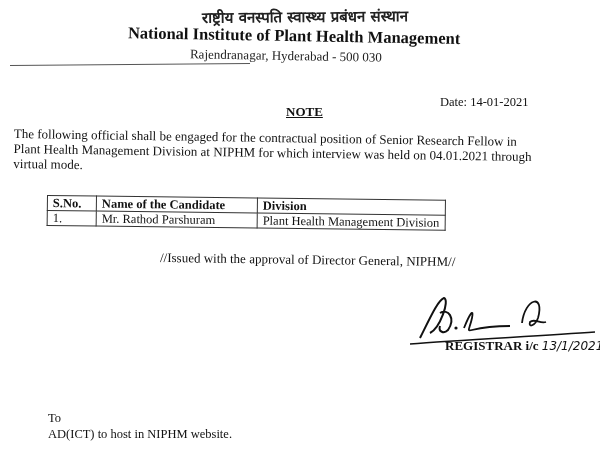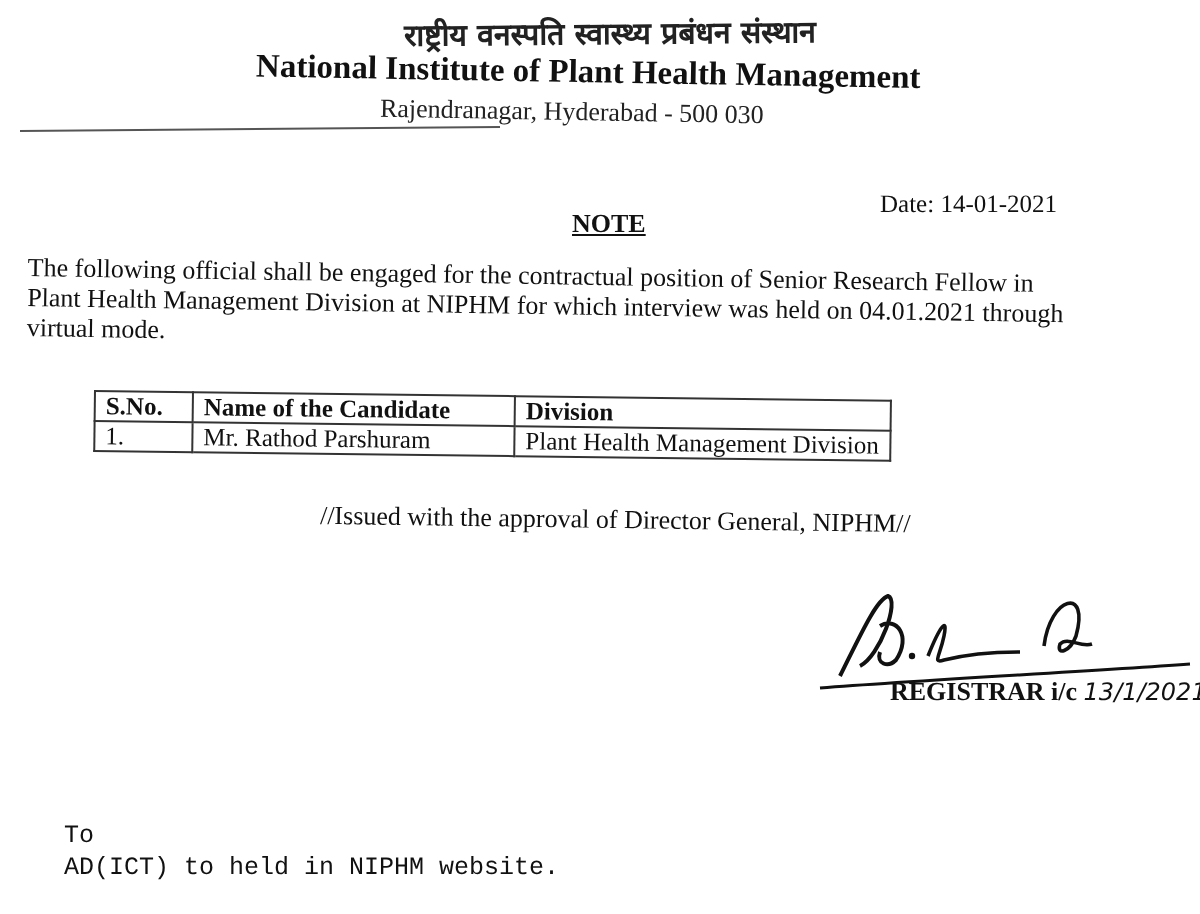--- a/index.html
+++ b/index.html
@@ -13,21 +13,21 @@
   .date { left:440px; top:95px; font-size:12.5px; }
   .note { left:270px; top:104px; font-size:13px; font-weight:bold; text-decoration:underline;margin-left:16px; }
   .para { left:14px; top:126px; width:560px; font-size:13px; line-height:15px; transform:rotate(0.9deg); transform-origin:left top; }
   .tbl { left:47px; top:195px; border-collapse:collapse; font-size:12.5px; transform:rotate(0.7deg); transform-origin:left top; }
   .tbl td { border:1px solid #333; padding:0 5px; height:14px; line-height:14px; white-space:nowrap; }
   .tbl .h { font-weight:bold; }
   .issued { left:160px; top:252px; font-size:13px; transform:rotate(0.8deg); white-space:nowrap; }
   .sig { left:400px; top:288px; width:200px; height:60px; }
   .reg { left:445px; top:338px; font-size:13px; font-weight:bold; white-space:nowrap; }
   .regdate { font-family:"DejaVu Sans", sans-serif; font-weight:normal; font-style:italic; font-size:12px; }
-  .to { left:32px; top:410px; font-size:12.5px; line-height:16px;font-family:Liberation Mono, monospace; }
+  .to { left:48px; top:410px; font-size:12.5px; line-height:16px; }
 </style>
 </head>
 <body>
 
 <div class="abs hindi">राष्ट्रीय वनस्पति स्वास्थ्य प्रबंधन संस्थान</div>
 <div class="abs inst">National Institute of Plant Health Management</div>
 <div class="abs addr">Rajendranagar, Hyderabad - 500 030</div>
 <div class="abs rule"></div>
 
 <div class="abs date">Date: 14-01-2021</div>
@@ -63,14 +63,14 @@
   <path d="M122 35 C125 10, 145 5, 138 30 C135 38, 128 40, 130 34 C134 30, 140 36, 146 34" stroke="#111" stroke-width="1.8" fill="none"></path>
   <path d="M10 56 C60 52, 140 48, 195 44" stroke="#111" stroke-width="1.5" fill="none"></path>
 </svg>
 <div class="abs reg">
   <span>REGISTRAR i/c</span>
   <span class="regdate">13/1/2021</span>
 </div>
 
 <div class="abs to">
   <div>To</div>
-  <div>AD(ICT) to held in NIPHM website.</div>
+  <div>AD(ICT) to host in NIPHM website.</div>
 </div>
 
 </body></html>

